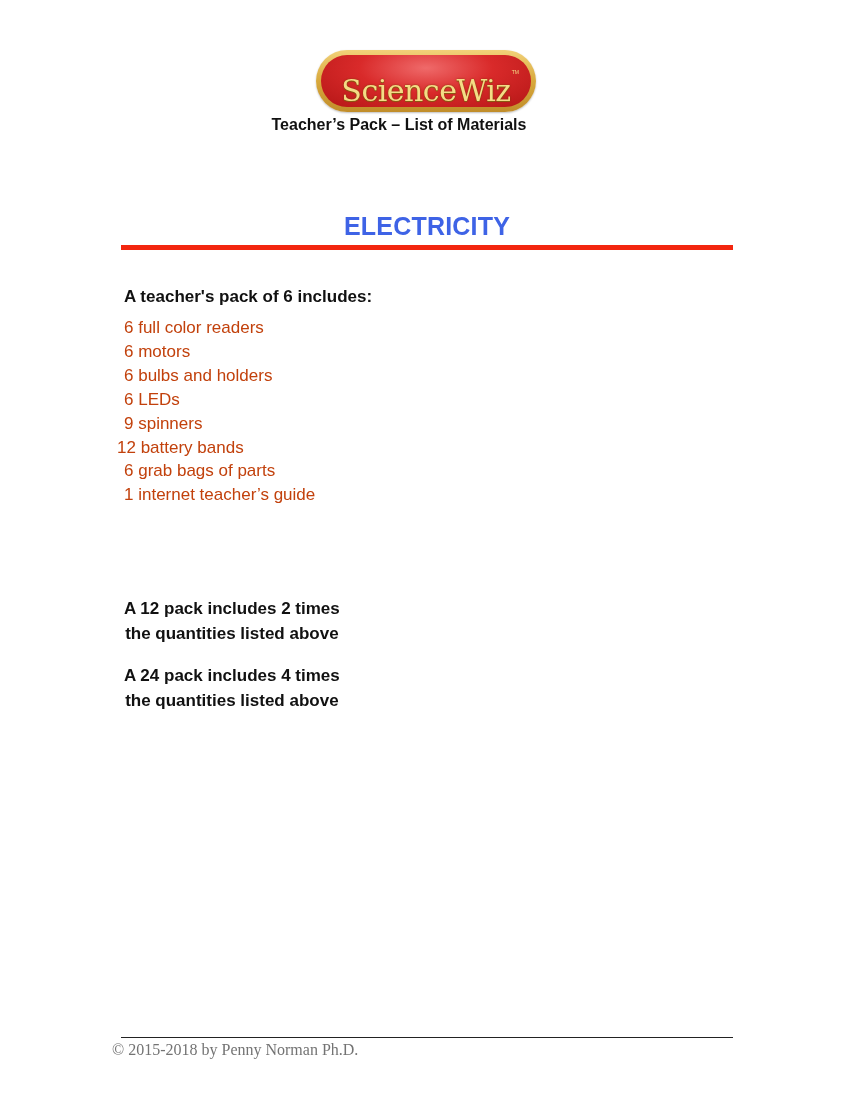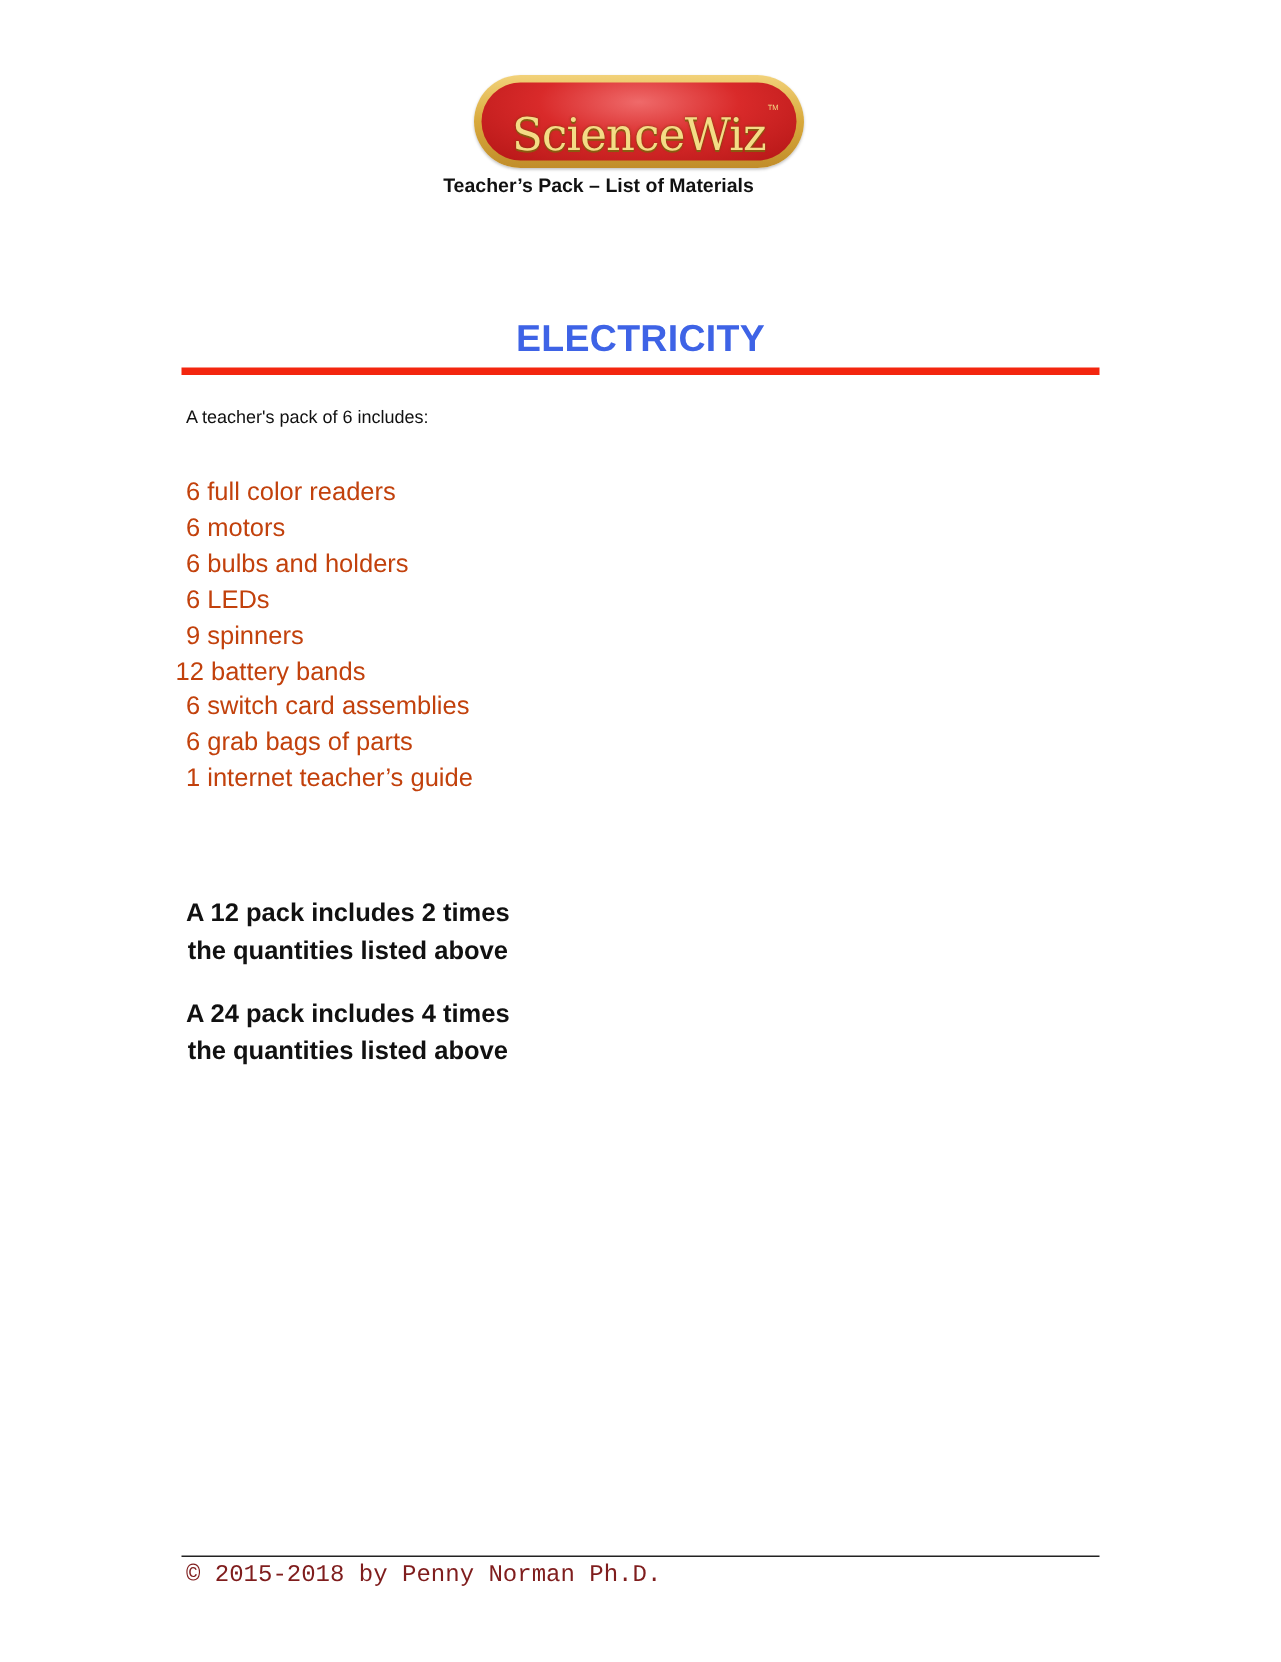--- a/index.html
+++ b/index.html
@@ -55,21 +55,21 @@
       color: #f4dc86;
       font-family: "Liberation Sans", sans-serif;
     }
     .subtitle {
       position: absolute;
       left: 0;
       width: 798px;
       top: 116px;
       text-align: center;
       font-weight: bold;
-      font-size: 13px;
+      font-size: 16px;
       color: #111111;
     }
     .heading {
       position: absolute;
       left: 0;
       width: 854px;
       top: 212px;
       text-align: center;
       font-weight: bold;
       font-size: 25px;
@@ -80,23 +80,23 @@
       position: absolute;
       left: 121px;
       top: 245px;
       width: 612px;
       height: 5px;
       background: #f3260f;
     }
     .intro {
       position: absolute;
       left: 124px;
-      top: 271px;
-      font-weight: normal;
-      font-size: 12px;
+      top: 287px;
+      font-weight: bold;
+      font-size: 17px;
       color: #111111;
     }
     .items {
       position: absolute;
       left: 124px;
       top: 316px;
       margin: 0;
       padding: 0;
       list-style: none;
       font-size: 17px;
@@ -120,25 +120,25 @@
     .footer-rule {
       position: absolute;
       left: 121px;
       top: 1037px;
       width: 612px;
       height: 1px;
       background: #222222;
     }
     .footer-text {
       position: absolute;
-      left: 124px;
+      left: 112px;
       top: 1041px;
-      font-family: Liberation Mono, monospace;
+      font-family: Liberation Serif, serif;
       font-size: 16px;
-      color: #7f1d1d;
+      color: #737373;
     }
   </style>
 </head>
 <body>
 
 <div class="logo">
   <div class="logo-inner">
     <span class="logo-text">ScienceWiz</span>
     <span class="logo-tm">TM</span>
   </div>
@@ -151,21 +151,20 @@
 
 <div class="intro">A teacher's pack of 6 includes:</div>
 
 <ul class="items">
   <li>6 full color readers</li>
   <li>6 motors</li>
   <li>6 bulbs and holders</li>
   <li>6 LEDs</li>
   <li>9 spinners</li>
   <li class="wide">12 battery bands</li>
-  <li>6 switch card assemblies</li>
   <li>6 grab bags of parts</li>
   <li>1 internet teacher’s guide</li>
 </ul>
 
 <div class="note note-1">
   <div>A 12 pack includes 2 times</div>
   <div>the quantities listed above</div>
 </div>
 
 <div class="note note-2">

